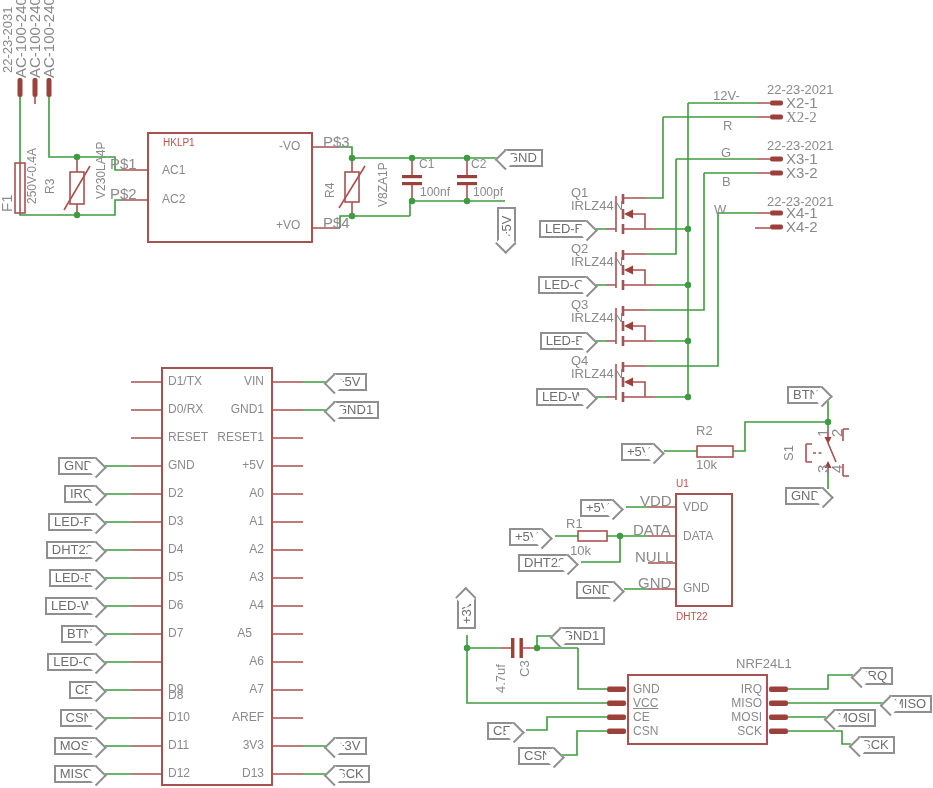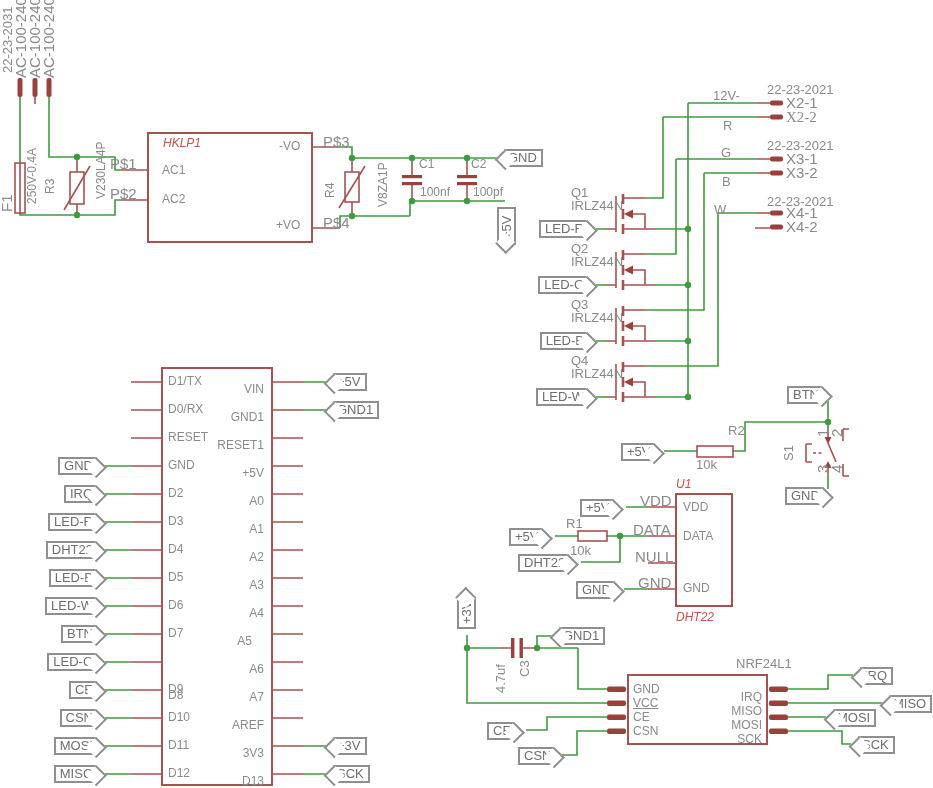--- a/index.html
+++ b/index.html
@@ -2,36 +2,36 @@
 <html><head>
 <meta charset="utf-8">
 <style>
   html,body{margin:0;padding:0;background:#fff;}
   #canvas{position:relative;width:933px;height:788px;background:#ffffff;overflow:hidden;
           font-family:"Liberation Sans",sans-serif;}
   svg.layer{position:absolute;left:0;top:0;z-index:1;}
   .t{position:absolute;z-index:2;font-size:12px;color:#8a8a8a;white-space:nowrap;line-height:13px;}
   .t11{font-size:15px;line-height:12px;}
   .t13{font-size:13px;line-height:14px;}
-  .red{color:#c4514b;font-size:12px;line-height:12px;font-style:italic;}
+  .red{color:#c4514b;font-size:10px;line-height:12px;}
   .vt{writing-mode:vertical-rl;transform:rotate(180deg);text-align:center;}
   .box{position:absolute;z-index:2;border:2px solid #a85250;background:transparent;box-sizing:border-box;}
   .tag{position:absolute;z-index:3;box-sizing:border-box;height:18px;border:2px solid #8f8f8f;
        background:#fff;color:#6e6e6e;font-size:13px;line-height:14px;padding:0 4px;text-align:center;}
   .tag::after{content:'';position:absolute;width:12.5px;height:12.5px;background:#fff;z-index:-0;}
   .tag-right{border-right:none;}
   .tag-right::after{top:0.6px;right:-6.5px;border-top:2px solid #8f8f8f;border-right:2px solid #8f8f8f;transform:rotate(45deg);}
   .tag-left{border-left:none;}
   .tag-left::after{top:0.6px;left:-6.5px;border-bottom:2px solid #8f8f8f;border-left:2px solid #8f8f8f;transform:rotate(45deg);}
   .tag-v{width:19px;padding:1px 0;line-height:15px;}
   .tag-up{border-top:none;}
   .tag-up::after{top:-6.5px;left:1.1px;border-top:2px solid #8f8f8f;border-left:2px solid #8f8f8f;transform:rotate(45deg);}
   .tag-down{border-bottom:none;}
   .tag-down::after{bottom:-6.5px;left:1.1px;border-bottom:2px solid #8f8f8f;border-right:2px solid #8f8f8f;transform:rotate(45deg);}
-  .pinR{position:absolute;z-index:2;width:60px;text-align:right;margin-top:8px;}
+  .pinR{position:absolute;z-index:2;width:60px;text-align:right;}
 </style>
 </head>
 <body>
 
 <div id="canvas">
 
   <svg class="layer" width="933" height="788" viewBox="0 0 933 788">
 
     <g stroke="#3f9b3f" stroke-width="1.6" fill="none">
       <path d="M20,97V163 M49,97V157H115V170H121 M20,213V215H115V200H121
@@ -192,21 +192,21 @@
   <div class="t t11" style="left:786px;top:97px;">X2-1</div>
   <div class="t t11" style="left:786px;top:111px;font-family:Liberation Serif, serif;">X2-2</div>
   <div class="t t13" style="left:767px;top:139px;">22-23-2021</div>
   <div class="t t11" style="left:786px;top:153px;">X3-1</div>
   <div class="t t11" style="left:786px;top:167px;">X3-2</div>
   <div class="t t13" style="left:767px;top:195px;">22-23-2021</div>
   <div class="t t11" style="left:786px;top:207px;">X4-1</div>
   <div class="t t11" style="left:786px;top:221px;">X4-2</div>
 
   <div class="tag tag-right" style="left:621px;top:443px;">+5V</div>
-  <div class="t t13" style="left:728px;top:424px;text-align:center;">R2</div>
+  <div class="t t13" style="left:696px;top:424px;text-align:center;">R2</div>
   <div class="t t13" style="left:696px;top:458px;">10k</div>
   <div class="tag tag-right" style="left:787px;top:386px;">BTN</div>
   <div class="tag tag-right" style="left:785px;top:487px;">GND</div>
   <div class="t t13 vt" style="left:782px;top:441px;height:24px;">S1</div>
   <div class="t t11 vt" style="left:817px;top:426px;height:13px;">1</div>
   <div class="t t11 vt" style="left:831px;top:426px;height:13px;">2</div>
   <div class="t t11 vt" style="left:817px;top:462px;height:13px;">3</div>
   <div class="t t11 vt" style="left:831px;top:462px;height:13px;">4</div>
 
   <div class="tag tag-right" style="left:580px;top:499px;">+5V</div>

